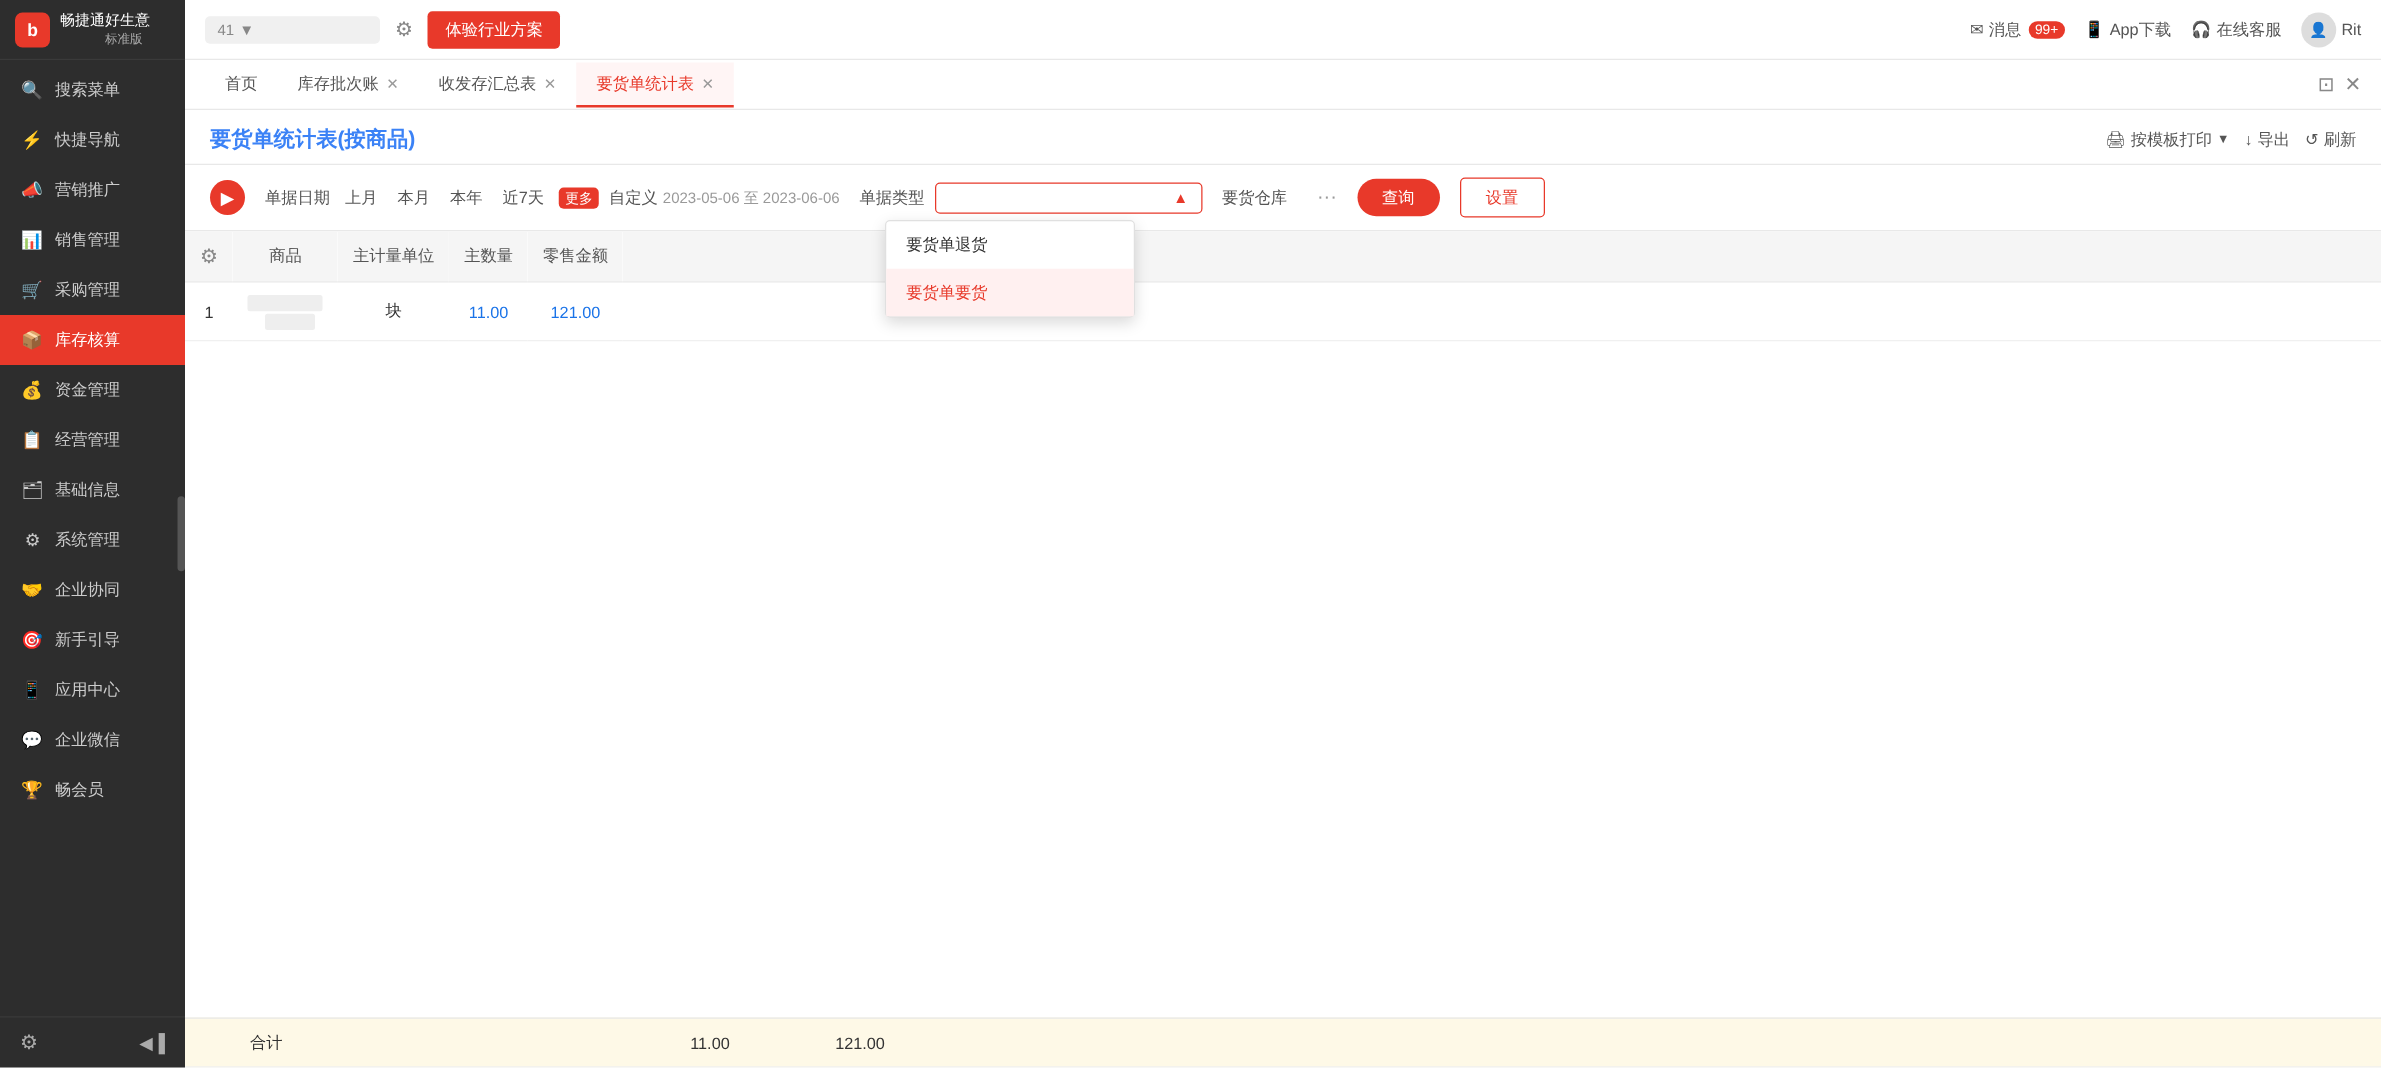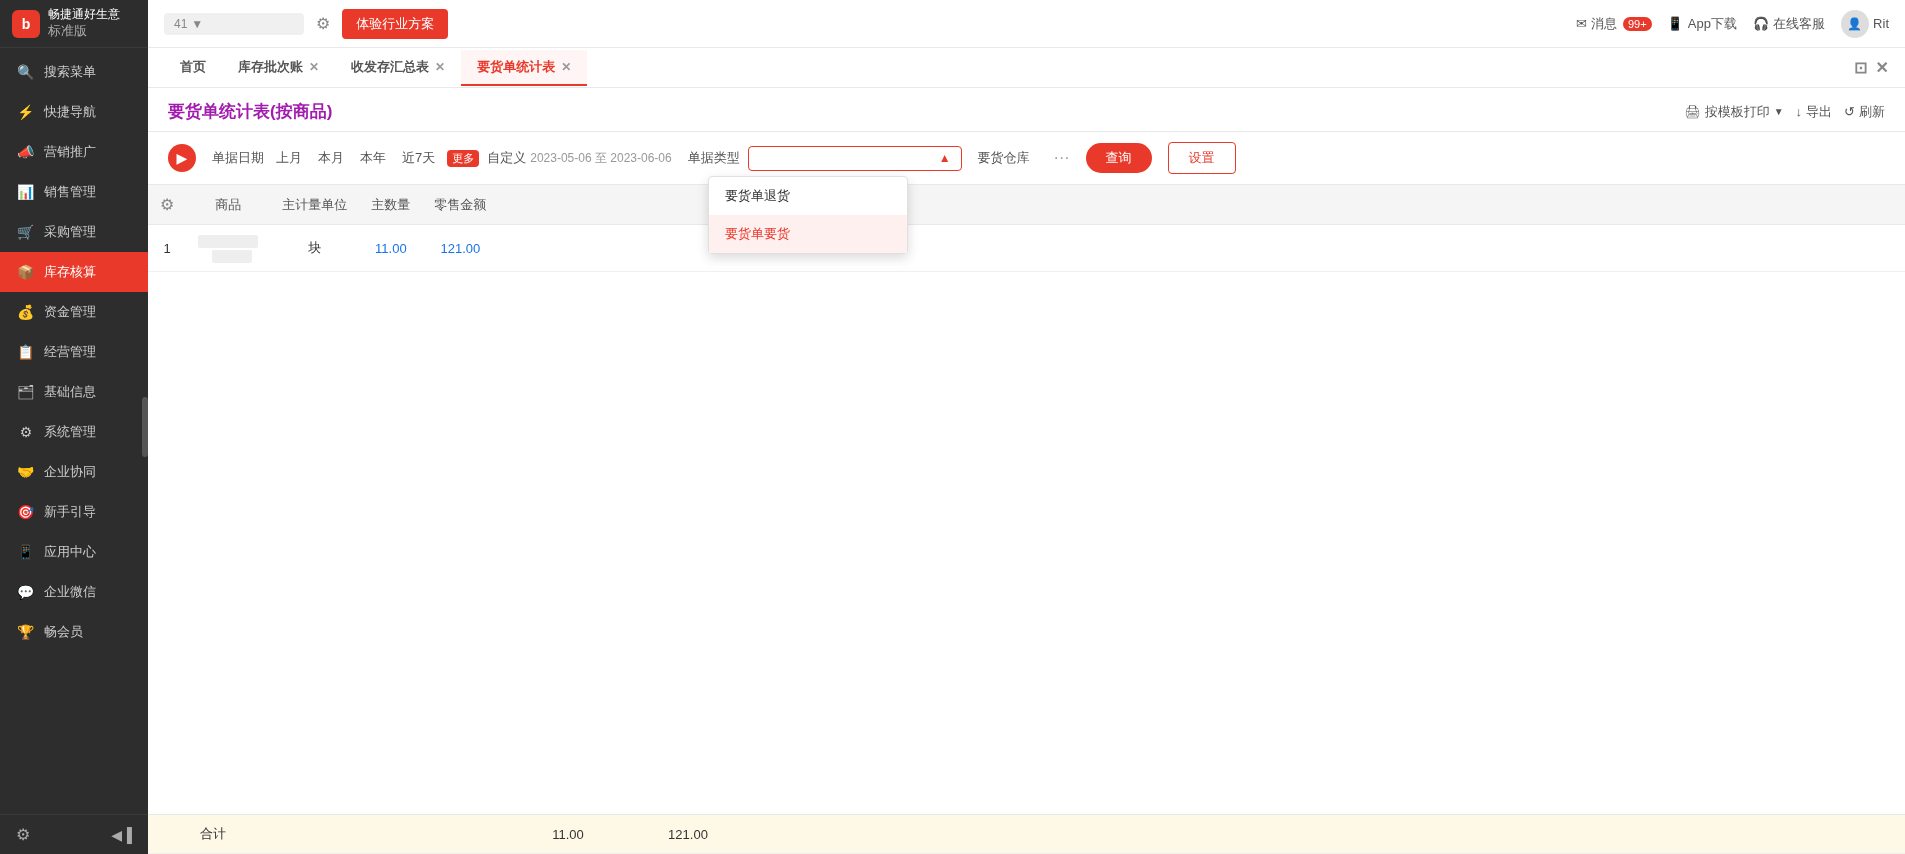--- a/index.html
+++ b/index.html
@@ -33,21 +33,21 @@
       font-weight: bold;
       font-size: 14px;
       margin-right: 8px;
       flex-shrink: 0;
     }
     .logo-text {
       color: white;
       font-size: 12px;
       line-height: 1.3;
     }
-    .logo-text .sub { color: #aaa; font-size: 13px; }
+    .logo-text .sub { color: #aaa; font-size: 10px; margin-left: 36px; }
     .sidebar-nav { flex: 1; overflow-y: auto; padding: 4px 0; }
     .sidebar-nav::-webkit-scrollbar { width: 0; }
     .nav-item {
       display: flex;
       align-items: center;
       padding: 10px 16px;
       color: #ccc;
       cursor: pointer;
       font-size: 13px;
       transition: background 0.2s;
@@ -136,21 +136,20 @@
     
     .tab-bar {
       height: 40px;
       background: white;
       display: flex;
       align-items: center;
       padding: 0 16px;
       border-bottom: 1px solid #e8e8e8;
       flex-shrink: 0;
       gap: 0;
-      font-weight: bold;
     }
     .tab {
       padding: 8px 16px;
       cursor: pointer;
       color: #555;
       font-size: 13px;
       display: flex;
       align-items: center;
       gap: 6px;
       border-bottom: 2px solid transparent;
@@ -188,21 +187,21 @@
       padding: 12px 20px 8px;
       display: flex;
       align-items: center;
       justify-content: space-between;
       border-bottom: 1px solid #e8e8e8;
       flex-shrink: 0;
     }
     .page-title {
       font-size: 17px;
       font-weight: bold;
-      color: #a21caf;
+      color: #3b82f6;
     }
     .page-actions {
       display: flex;
       align-items: center;
       gap: 12px;
     }
     .action-btn {
       display: flex;
       align-items: center;
       gap: 4px;

